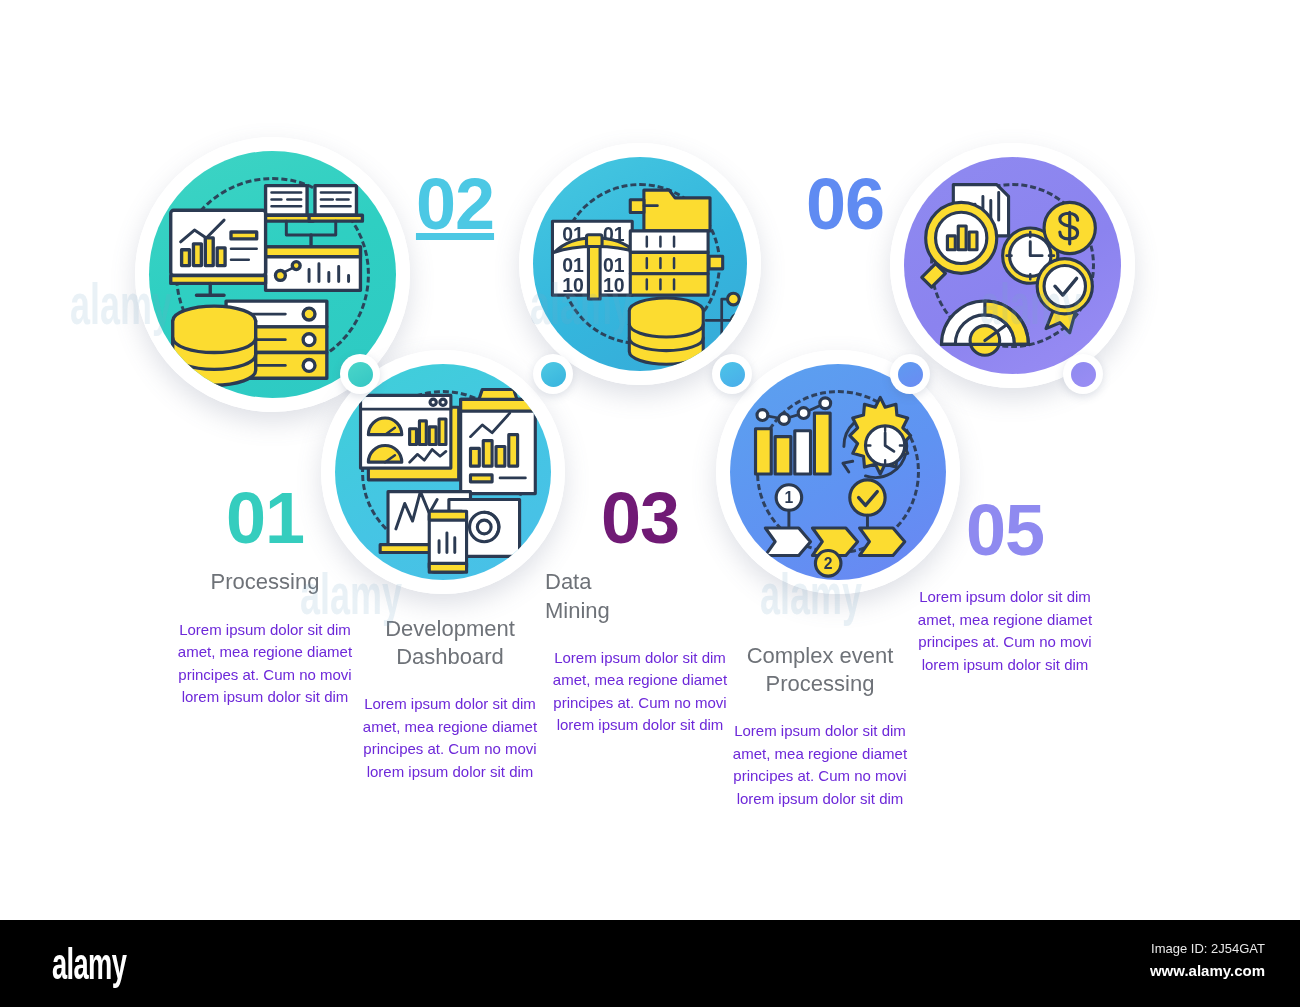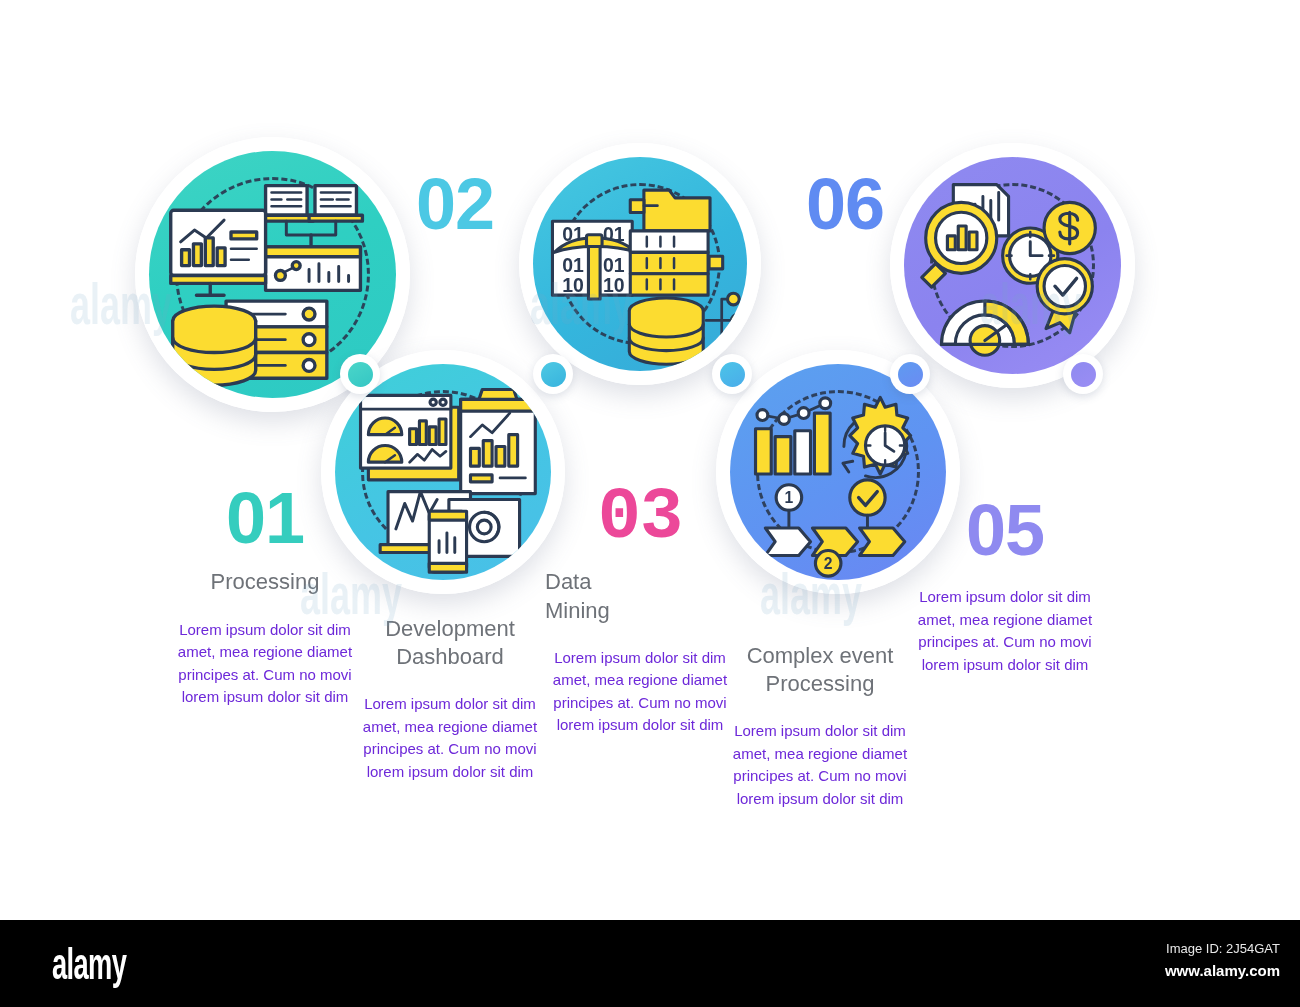--- a/index.html
+++ b/index.html
@@ -79,42 +79,42 @@
     font-weight: 400;
   }
   .body {
     font-size: 15px;
     color: #6d28d9;
     line-height: 1.5;
     font-weight: 400;
   }
 
   .t1 .num { color: #35cdbe; }
-  .t2 .num { color: #4cc8e4; }
-  .t3 .num { color: #ec4899; font-family: Liberation Mono, monospace; }
+  .t2 .num { color: #4cc8e4; text-decoration: underline; }
+  .t3 .num { color: #701a75; }
   .t4 .num { color: #5f8bf2; }
   .t5 .num { color: #8f8af0; }
 
   
   #footer {
     position: absolute; left: 0; bottom: 0;
     width: 1300px; height: 87px;
     background: #000;
     z-index: 30;
   }
   #alamy-logo {
     position: absolute; left: 52px; top: 22px;
     color: #fff; font-size: 44px; font-weight: 700;
     font-family: "Liberation Sans", sans-serif;
     letter-spacing: -1px;
     transform: scaleX(.62);
     transform-origin: left center;
     line-height: 1;
   }
-  #footer .meta { position: absolute; right: 20px; top: 18px; text-align: right; }
+  #footer .meta { position: absolute; right: 35px; top: 18px; text-align: right; }
   #footer .meta .id { color: #e8e8e8; font-size: 13px; line-height: 1.7; }
   #footer .meta .url { color: #fff; font-size: 15px; font-weight: 700; line-height: 1.5; }
 
   
   .wm {
     position: absolute;
     color: rgba(120,170,200,.16);
     font-size: 58px; font-weight: 700;
     font-family: "Liberation Sans", sans-serif;
     transform: scaleX(.62);

